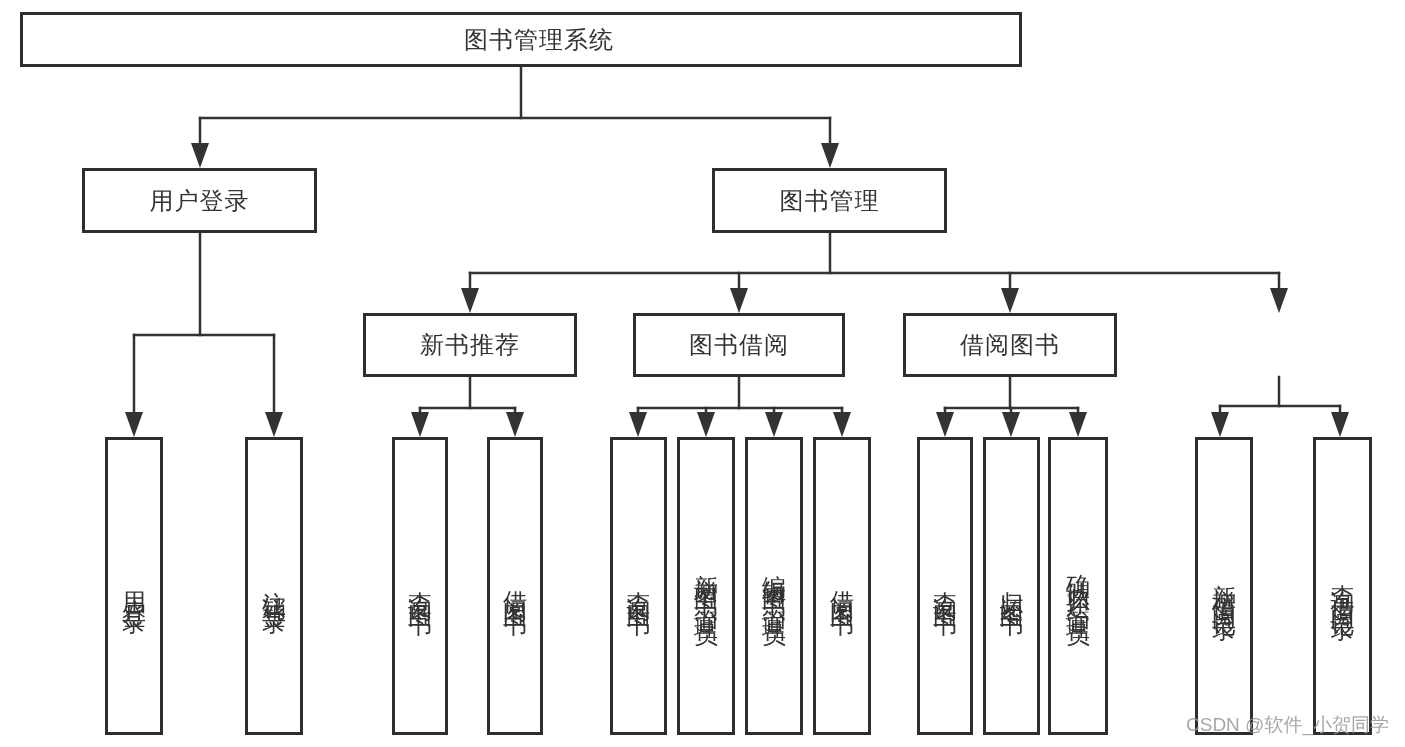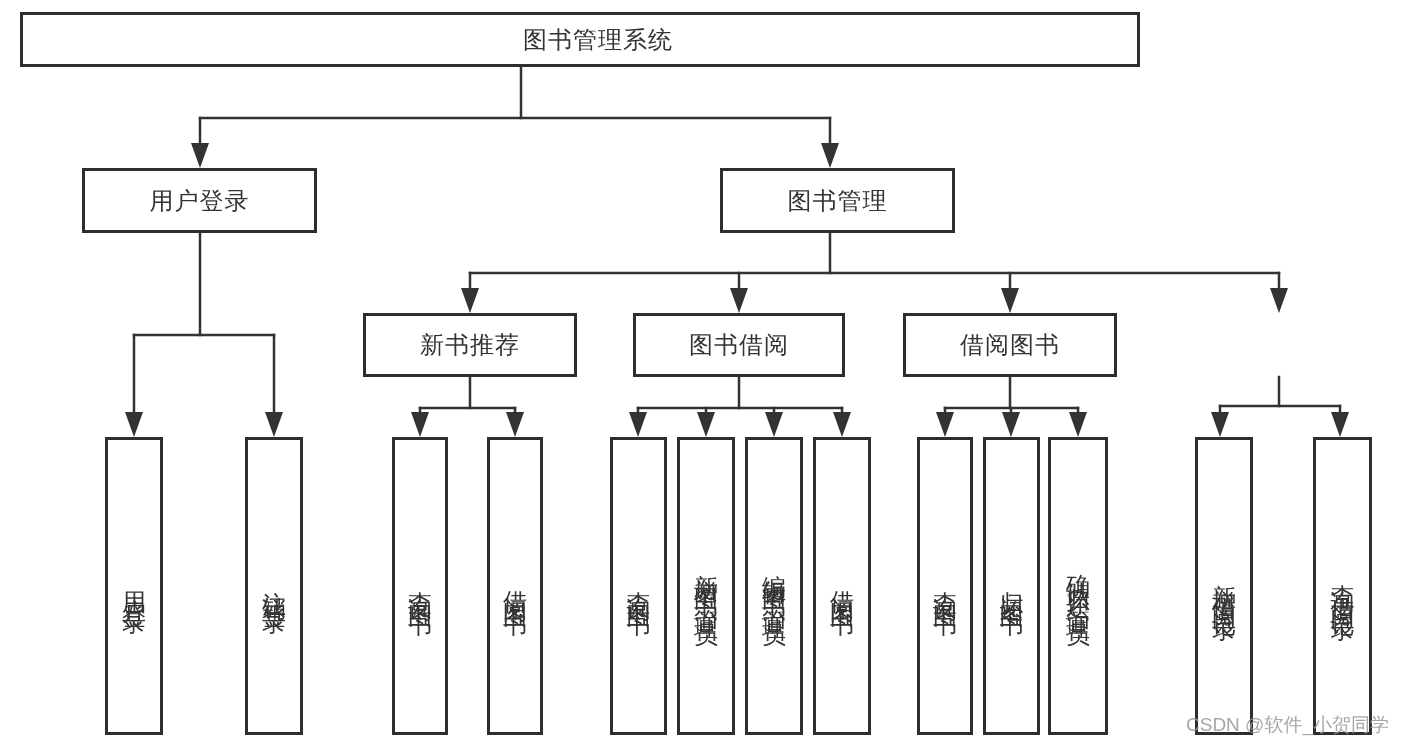--- a/index.html
+++ b/index.html
@@ -129,28 +129,28 @@
 
       <path d="M945 437 L936 412 L954 412 Z"></path>
       <path d="M1011 437 L1002 412 L1020 412 Z"></path>
       <path d="M1078 437 L1069 412 L1087 412 Z"></path>
 
       <path d="M1220 437 L1211 412 L1229 412 Z"></path>
       <path d="M1340 437 L1331 412 L1349 412 Z"></path>
     </g>
   </svg>
 
-  <div class="hbox" style="left:20px; top:12px; width:1120px; height:55px;padding-left:36px;">
+  <div class="hbox" style="left:20px; top:12px; width:1002px; height:55px;padding-left:36px;">
     <span>图书管理系统</span>
   </div>
 
   <div class="hbox" style="left:82px; top:168px; width:235px; height:65px;">
     <span>用户登录</span>
   </div>
-  <div class="hbox" style="left:712px; top:168px; width:235px; height:65px;margin-left:8px;">
+  <div class="hbox" style="left:712px; top:168px; width:235px; height:65px;">
     <span>图书管理</span>
   </div>
 
   <div class="hbox" style="left:363px; top:313px; width:214px; height:64px;">
     <span>新书推荐</span>
   </div>
   <div class="hbox" style="left:633px; top:313px; width:212px; height:64px;">
     <span>图书借阅</span>
   </div>
   <div class="hbox" style="left:903px; top:313px; width:214px; height:64px;">

